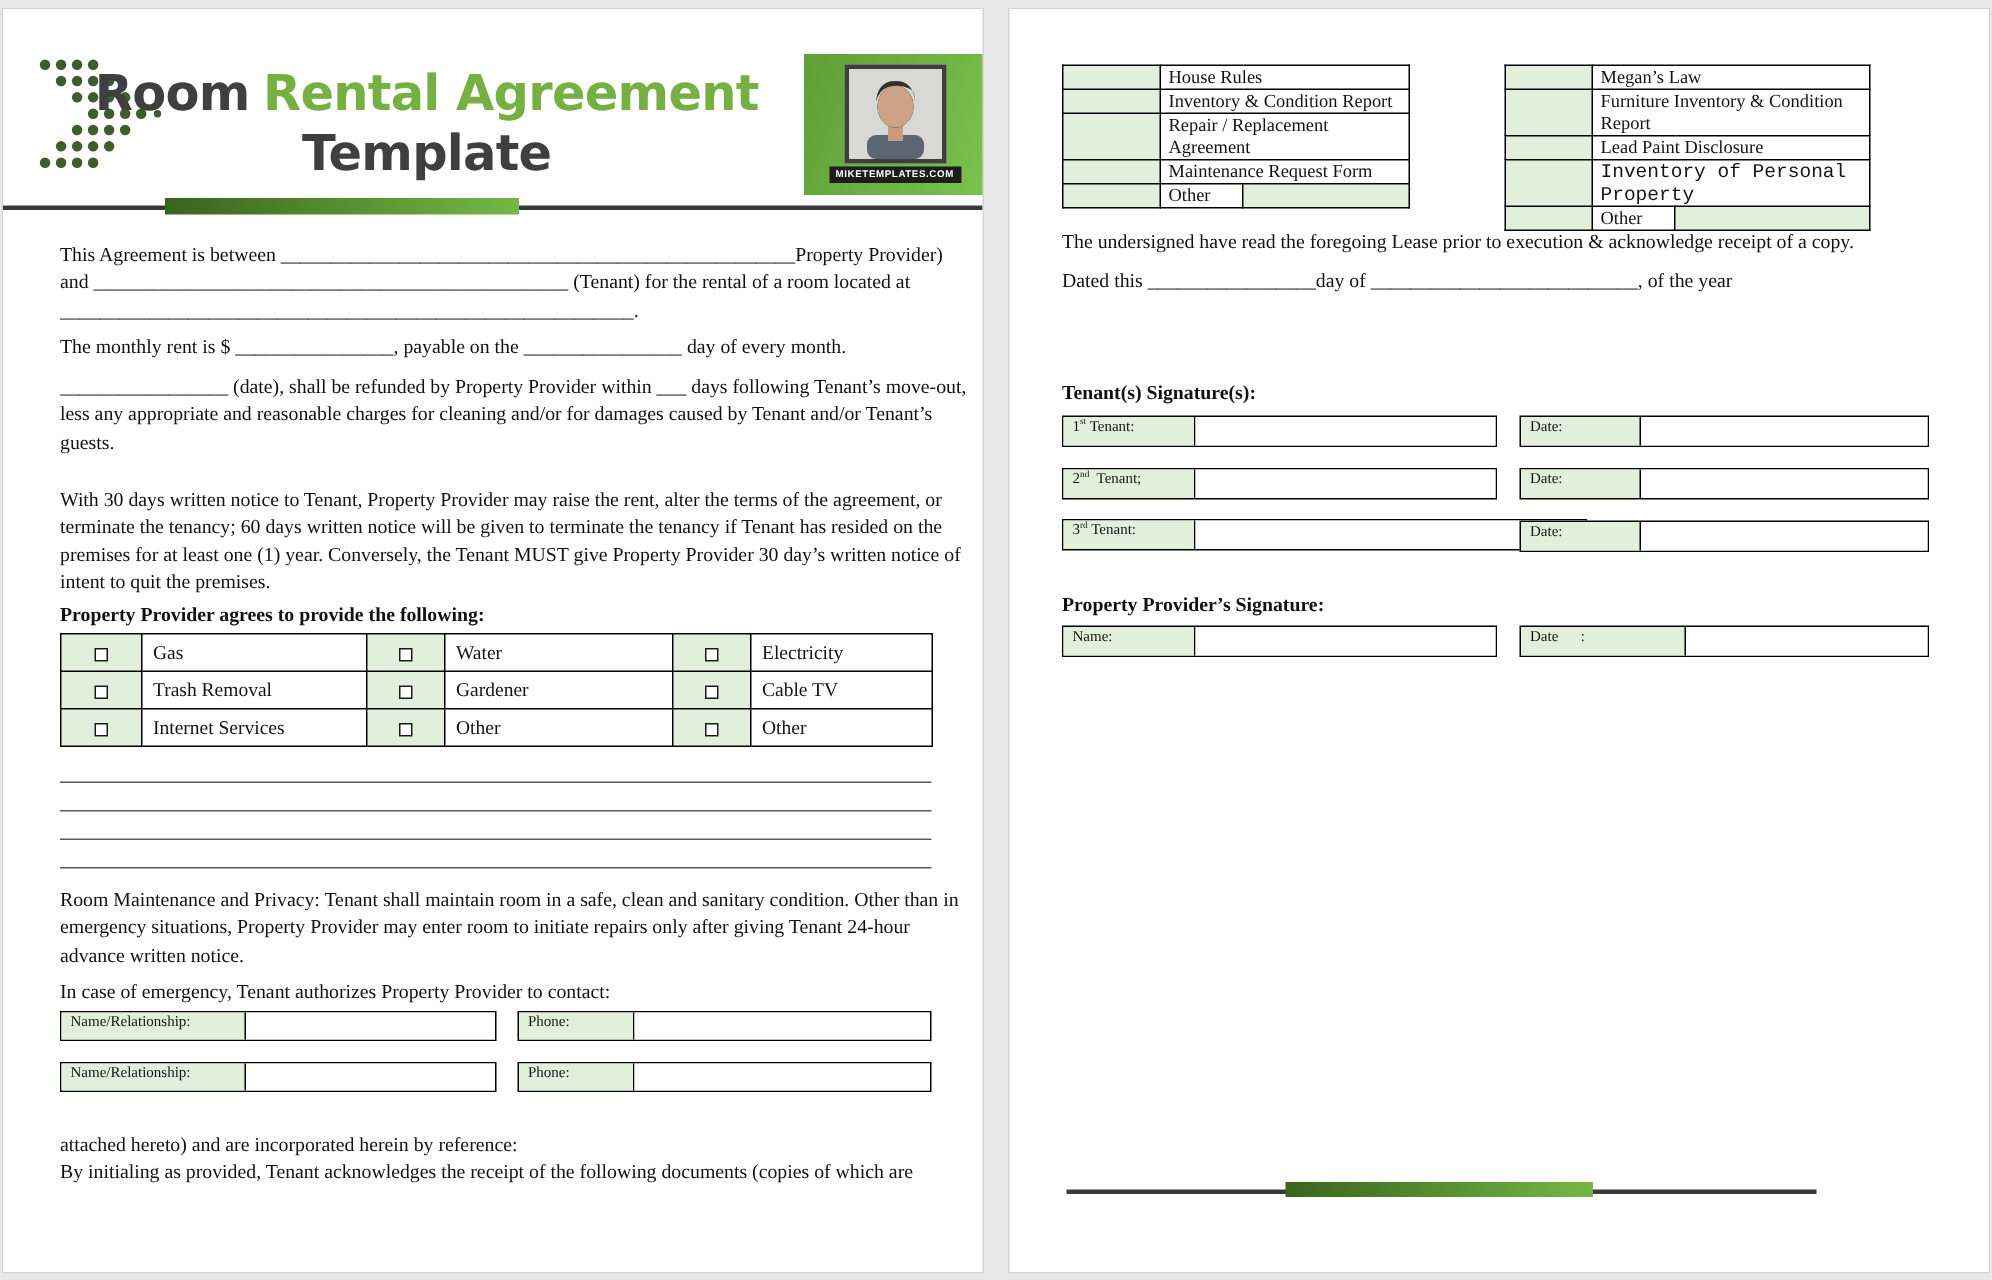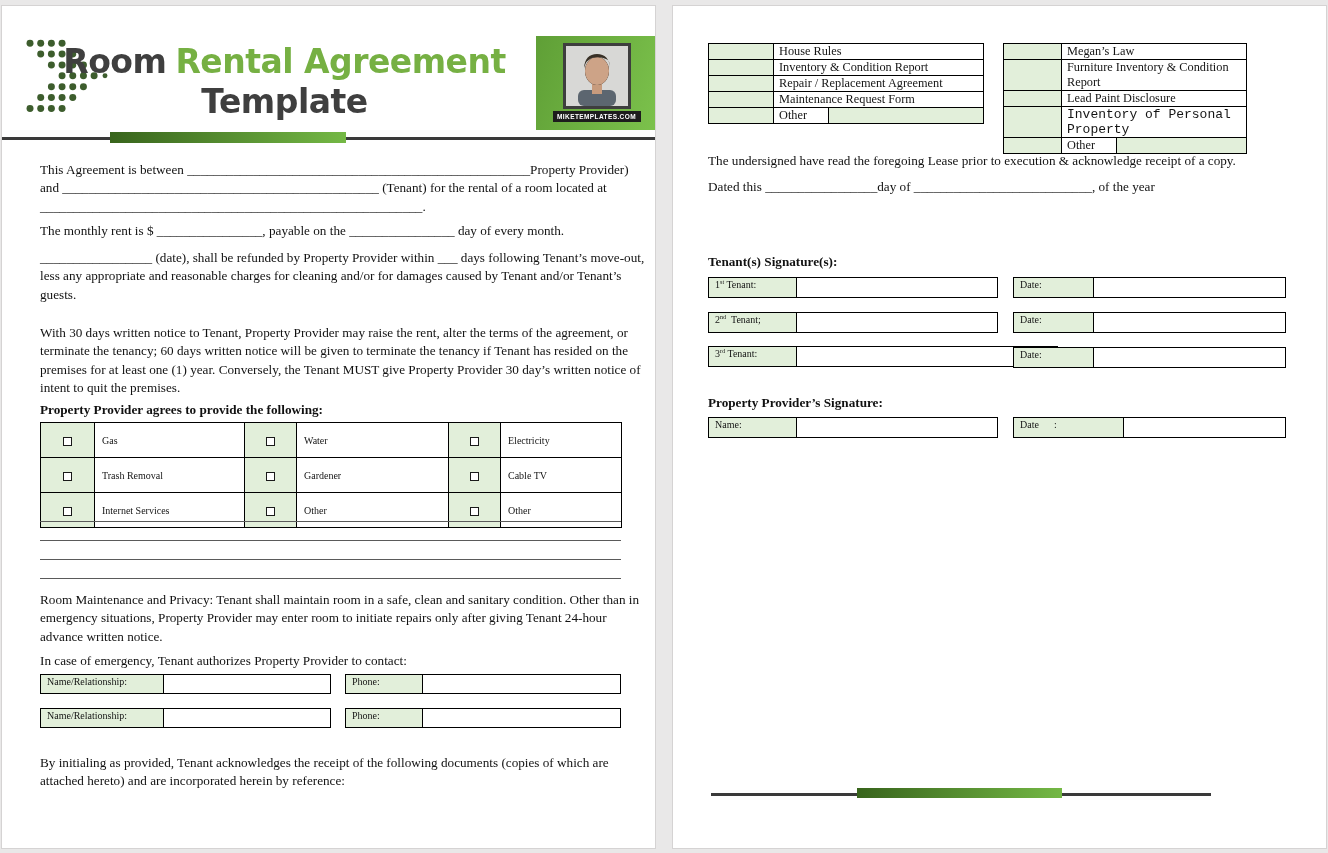--- a/index.html
+++ b/index.html
@@ -29,21 +29,21 @@
   .hbar{position:absolute; left:108px; top:126px; width:236px; height:11px;
     background:linear-gradient(to right,var(--bar_dark),var(--bar_light));}
 
   
   .txt{position:absolute; left:38px;}
   .tline{white-space:pre; font-size:13.2px; line-height:18.4px; color:#111;}
   .bold{font-weight:bold;}
 
   
   .utable{position:absolute; left:38px; top:416px; width:581px; border-collapse:collapse; table-layout:fixed;}
-  .utable td{border:1.4px solid #000; height:35px; font-size:10px;}
+  .utable td{border:1.4px solid #000; height:25px; font-size:13px;}
   .utable td.chk{background:var(--cell_green); text-align:center;}
   .utable td.ulbl{padding-left:7px; background:#fff;}
   .cb{display:inline-block; width:9px; height:9px; border:1.3px solid #1a1a1a; background:#fff; vertical-align:middle;}
 
   .rline{position:absolute; left:38px; width:581px; height:1px; background:#5a5a5a;}
 
   
   .fgroup{position:absolute; display:flex; border:1.4px solid #000; background:#fff;}
   .flabel{background:var(--cell_green); border-right:1.4px solid #000; font-size:10px;
     padding:1px 0 0 6px; white-space:pre; overflow:hidden;}
@@ -216,28 +216,28 @@
   <div class="fgroup ct2" style="left:38px; width:291px">
     <div class="flabel" style="width:123px">Name/Relationship:</div>
     <div class="fblank"></div>
   </div>
   <div class="fgroup ct2" style="left:343px; width:276px">
     <div class="flabel" style="width:77px">Phone:</div>
     <div class="fblank"></div>
   </div>
 
   <div class="txt" style="top:748px">
+    <div class="tline">attached hereto) and are incorporated herein by reference:</div>
     <div class="tline">By initialing as provided, Tenant acknowledges the receipt of the following documents (copies of which are</div>
-    <div class="tline">attached hereto) and are incorporated herein by reference:</div>
   </div>
 </div>
 
 <div class="page" id="pageR">
 
-  <table class="dtable" style="left:35px; top:37px; width:276px">
+  <table class="dtable" style="left:35px; top:37px; width:232px">
     <colgroup>
         <col style="width:65px">
         <col style="width:55px">
         <col>
       </colgroup>
     <tbody>
         <tr>
           <td class="g"></td>
           <td class="dl" colspan="2">House Rules</td>
         </tr>

